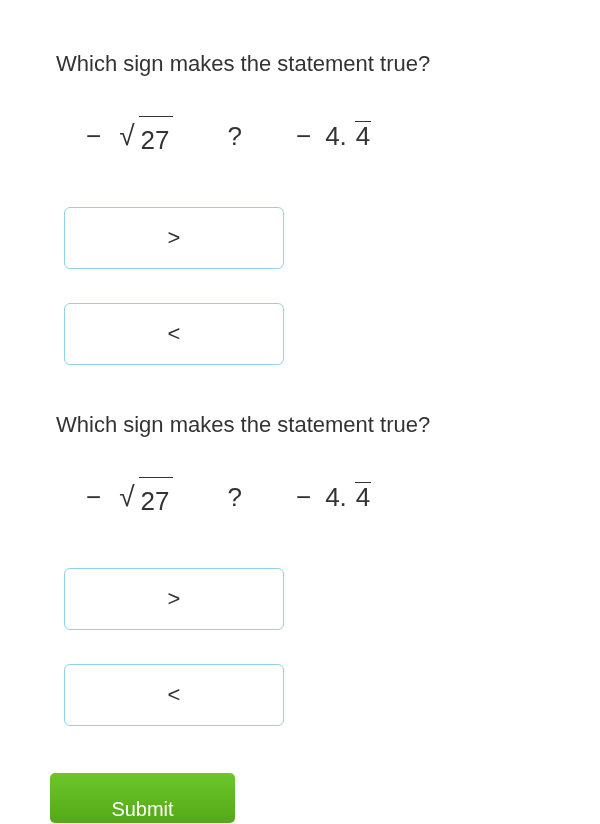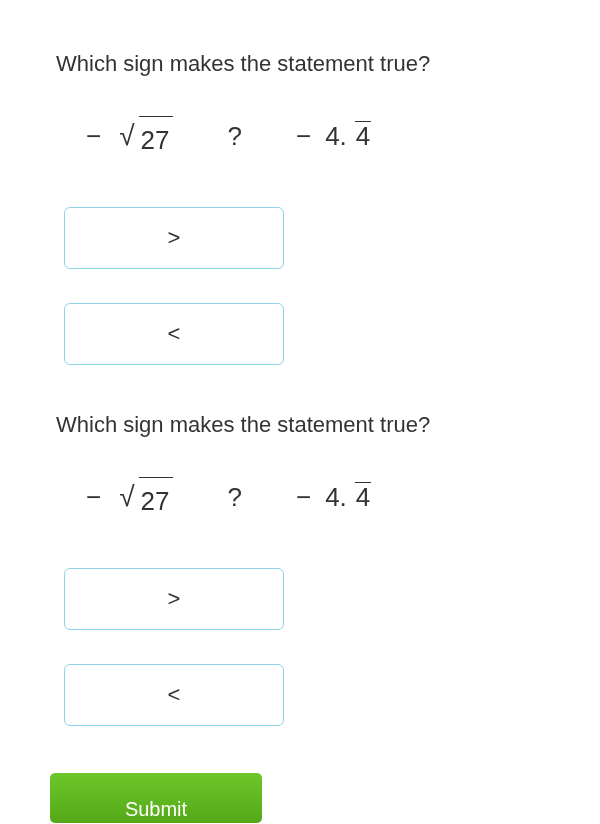--- a/index.html
+++ b/index.html
@@ -80,21 +80,21 @@
       background: #fff;
       font-size: 22px;
       color: #333;
       cursor: pointer;
       display: flex;
       align-items: center;
       justify-content: center;
       font-family: inherit;
     }
     .submit-btn {
-      width: 212px;
+      width: 185px;
       height: 50px;
       background: #5fb81f;
       background: linear-gradient(to bottom, #6cc72a, #55a818);
       color: #fff;
       font-size: 20px;
       border: none;
       border-radius: 5px;
       cursor: pointer;
       margin-left: 8px;
       margin-top: 30px;

